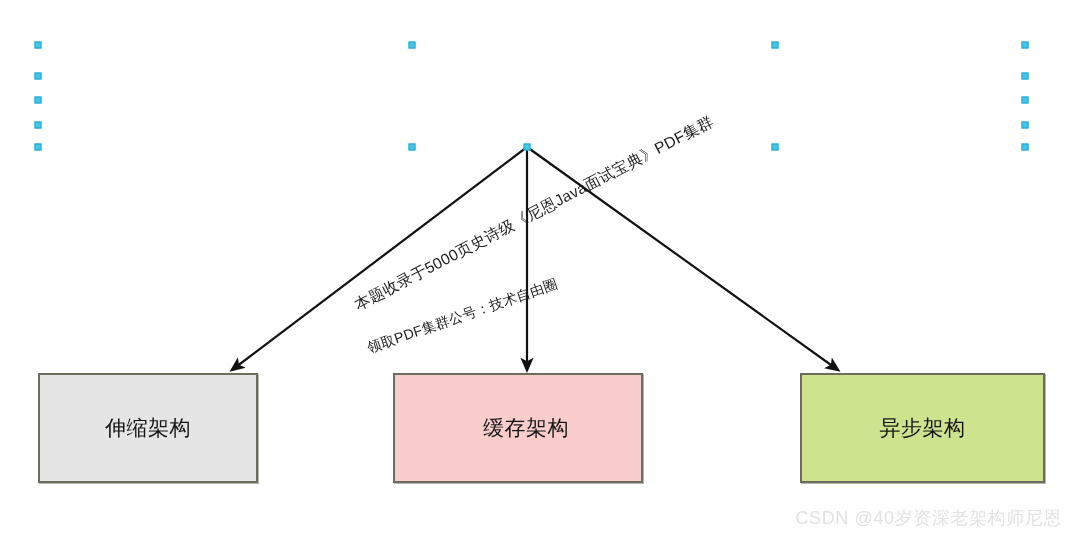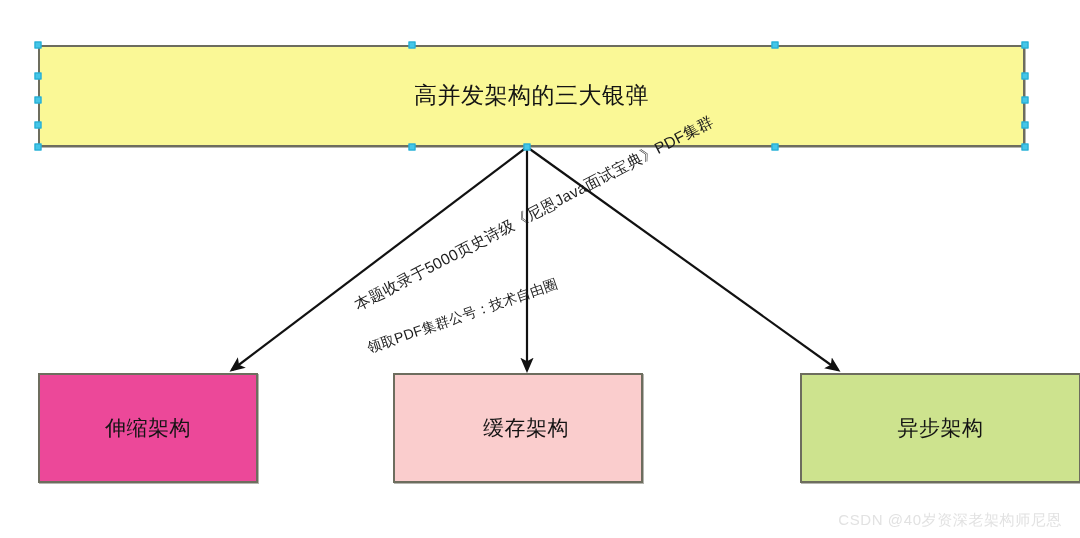--- a/index.html
+++ b/index.html
@@ -54,21 +54,21 @@
   #node-cache {
     left: 393px;
     top: 373px;
     width: 250px;
     height: 110px;
     padding-left: 16px;
   }
   #node-async {
     left: 800px;
     top: 373px;
-    width: 281px;
+    width: 245px;
     height: 110px;
   }
 
   
   #connectors {
     position: absolute;
     left: 0;
     top: 0;
     width: 1080px;
     height: 538px;
@@ -107,62 +107,59 @@
     transform: rotate(-19deg);
     font-size: 14px;
   }
 
   
   #watermark {
     position: absolute;
     right: 18px;
     bottom: 8px;
     color: #e2e2e2;
-    font-size: 15px;
+    font-size: 18px;
     letter-spacing: 0.6px;
     white-space: nowrap;
   }
 </style>
 </head>
 <body>
 
 <div id="canvas">
 
   <svg id="connectors" viewBox="0 0 1080 538" xmlns="http://www.w3.org/2000/svg">
     <defs>
       <marker id="arrowhead" markerWidth="7" markerHeight="7" refX="5.6" refY="3" orient="auto" markerUnits="strokeWidth">
         <path d="M0,0 L7,3 L0,6 L1.6,3 Z" fill="#111111"></path>
       </marker>
     </defs>
     <line x1="527" y1="147" x2="232" y2="370" stroke="#111111" stroke-width="2.2" marker-end="url(#arrowhead)"></line>
     <line x1="527" y1="147" x2="527" y2="370" stroke="#111111" stroke-width="2.2" marker-end="url(#arrowhead)"></line>
     <line x1="527" y1="147" x2="838" y2="370" stroke="#111111" stroke-width="2.2" marker-end="url(#arrowhead)"></line>
   </svg>
 
-  <div class="node" id="node-root" style="background:#faf896;">
-    <span class="node-label">高并发架构的三大银弹</span>
-  </div>
 
   <div class="handle" style="left:38px;  top:45px;"></div>
   <div class="handle" style="left:412px; top:45px;"></div>
   <div class="handle" style="left:775px; top:45px;"></div>
   <div class="handle" style="left:1025px;top:45px;"></div>
   <div class="handle" style="left:38px;  top:76px;"></div>
   <div class="handle" style="left:38px;  top:100px;"></div>
   <div class="handle" style="left:38px;  top:125px;"></div>
   <div class="handle" style="left:1025px;top:76px;"></div>
   <div class="handle" style="left:1025px;top:100px;"></div>
   <div class="handle" style="left:1025px;top:125px;"></div>
   <div class="handle" style="left:38px;  top:147px;"></div>
   <div class="handle" style="left:412px; top:147px;"></div>
   <div class="handle" style="left:527px; top:147px;"></div>
   <div class="handle" style="left:775px; top:147px;"></div>
   <div class="handle" style="left:1025px;top:147px;"></div>
 
-  <div class="node" id="node-scaling" style="background:#ec4899;">
+  <div class="node" id="node-scaling" style="background:#e5e5e5;">
     <span class="node-label">伸缩架构</span>
   </div>
 
   <div class="node" id="node-cache" style="background:#facdcd;">
     <span class="node-label">缓存架构</span>
   </div>
 
   <div class="node" id="node-async" style="background:#cde38e;">
     <span class="node-label">异步架构</span>
   </div>

